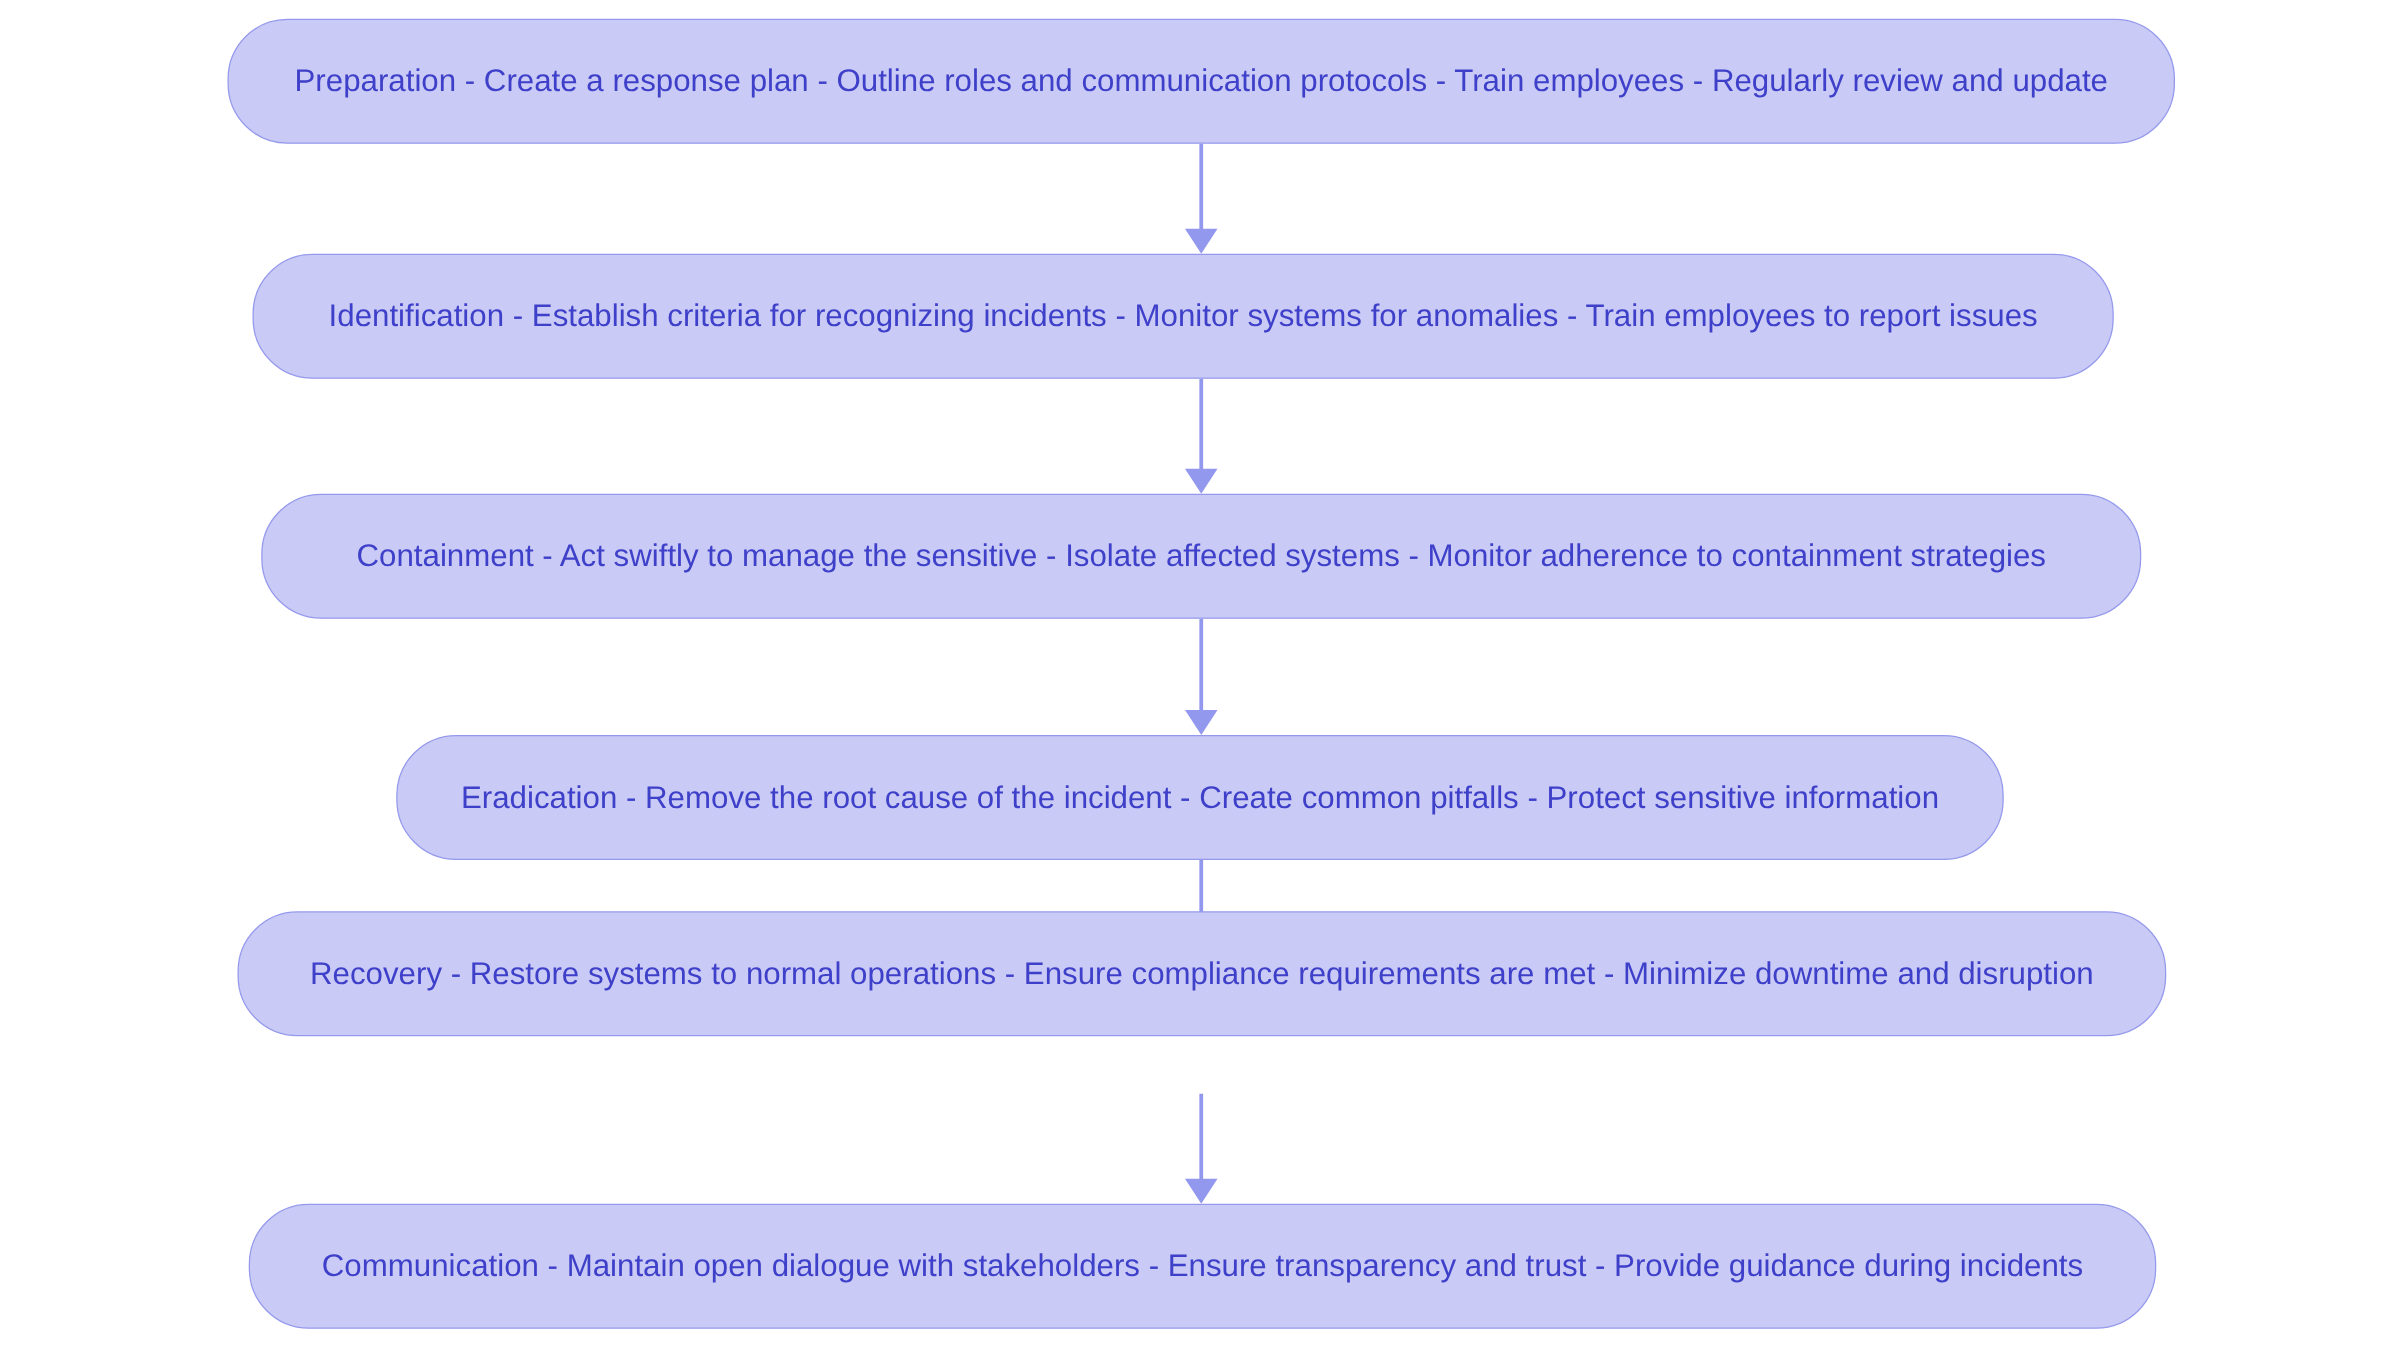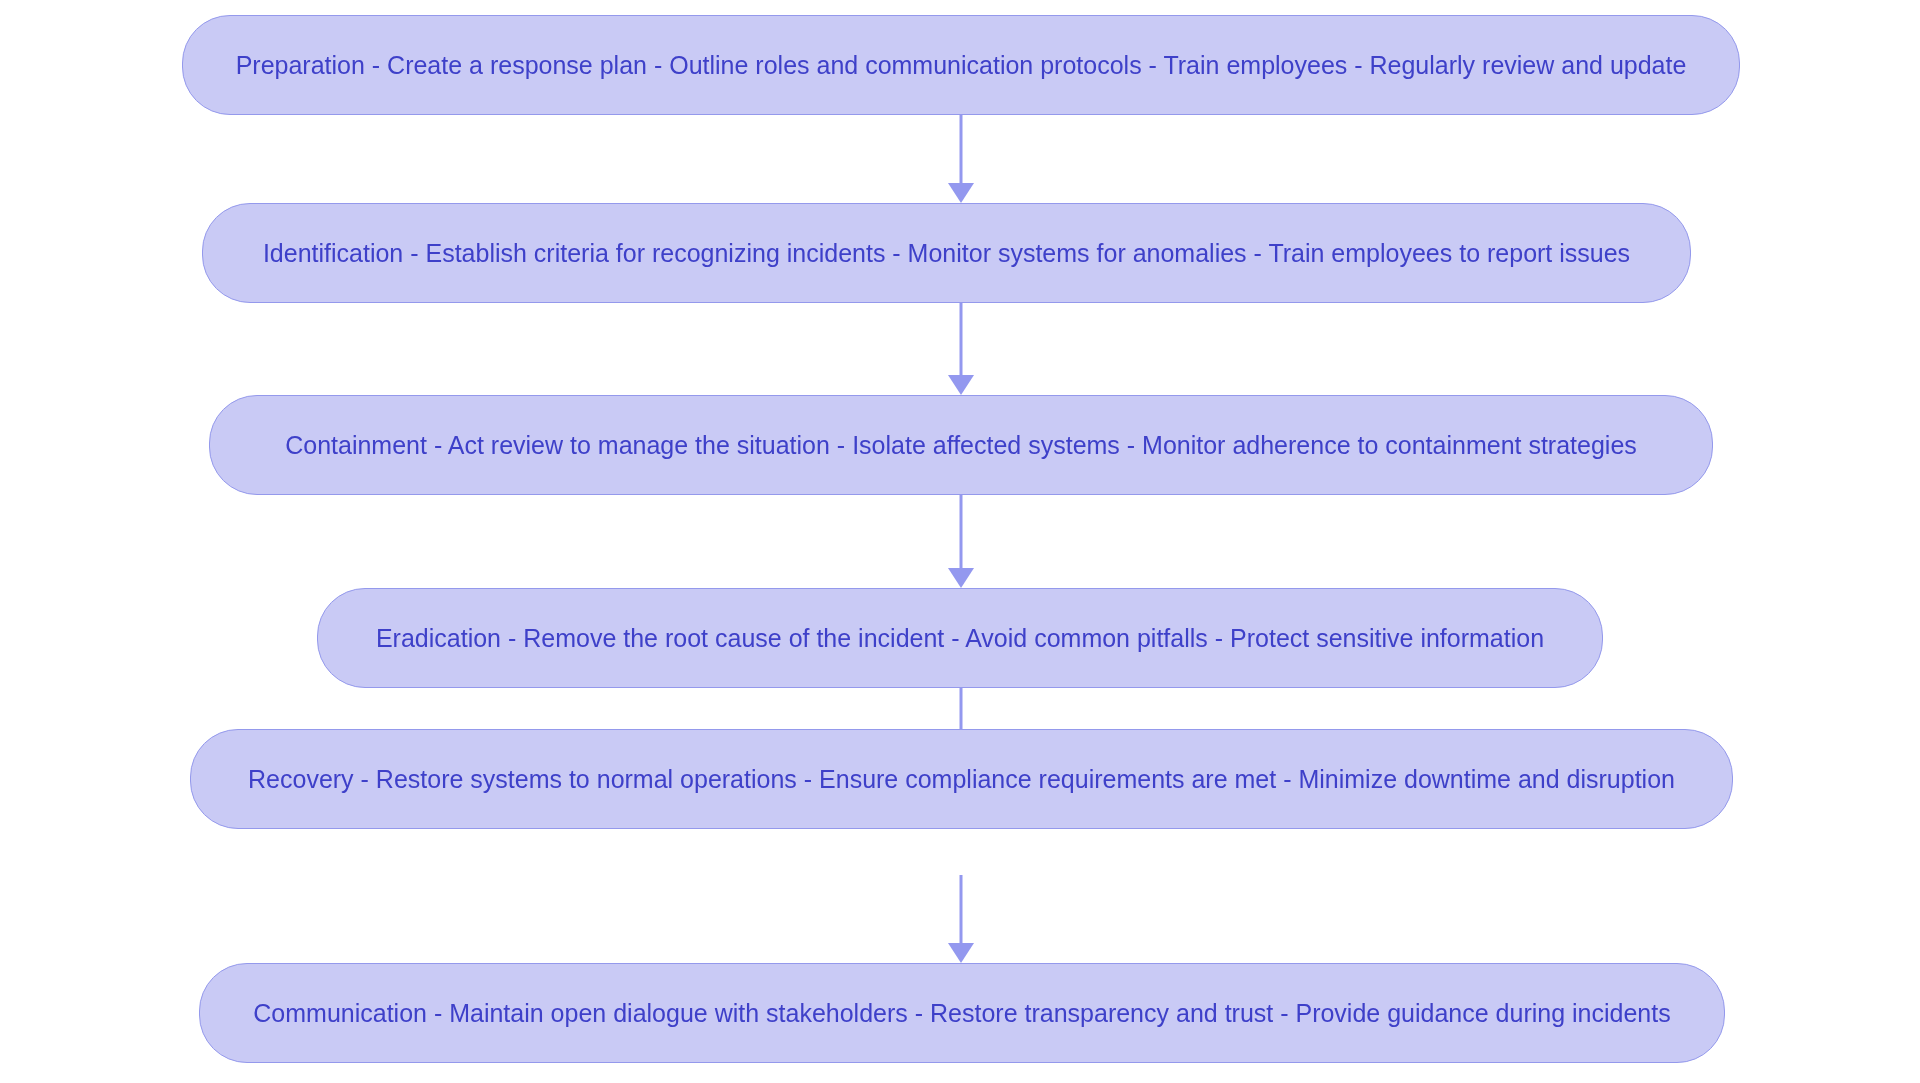--- a/index.html
+++ b/index.html
@@ -91,43 +91,43 @@
   <div class="node n2">
     <span class="node-label">Identification - Establish criteria for recognizing incidents - Monitor systems for anomalies - Train employees to report issues</span>
   </div>
 
   <div class="arrow a2">
     <div class="arrow-line"></div>
     <div class="arrow-head"></div>
   </div>
 
   <div class="node n3">
-    <span class="node-label">Containment - Act review to manage the situation - Isolate affected systems - Monitor adherence to containment strategies</span>
+    <span class="node-label">Containment - Act swiftly to manage the sensitive - Isolate affected systems - Monitor adherence to containment strategies</span>
   </div>
 
   <div class="arrow a3">
     <div class="arrow-line"></div>
     <div class="arrow-head"></div>
   </div>
 
   <div class="node n4">
-    <span class="node-label">Eradication - Remove the root cause of the incident - Avoid common pitfalls - Protect sensitive information</span>
+    <span class="node-label">Eradication - Remove the root cause of the incident - Create common pitfalls - Protect sensitive information</span>
   </div>
 
   <div class="arrow a4">
     <div class="arrow-line"></div>
     <div class="arrow-head"></div>
   </div>
 
   <div class="node n5">
     <span class="node-label">Recovery - Restore systems to normal operations - Ensure compliance requirements are met - Minimize downtime and disruption</span>
   </div>
 
   <div class="arrow a5">
     <div class="arrow-line"></div>
     <div class="arrow-head"></div>
   </div>
 
   <div class="node n6">
-    <span class="node-label">Communication - Maintain open dialogue with stakeholders - Restore transparency and trust - Provide guidance during incidents</span>
+    <span class="node-label">Communication - Maintain open dialogue with stakeholders - Ensure transparency and trust - Provide guidance during incidents</span>
   </div>
 
 </div>
 
 </body></html>

